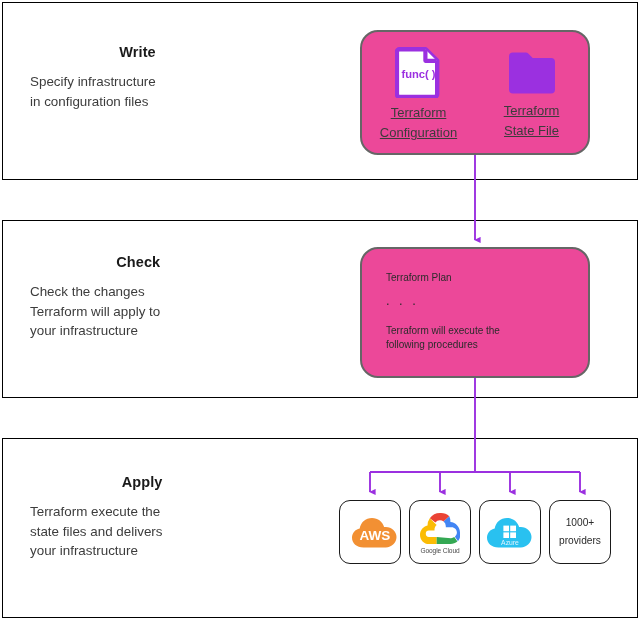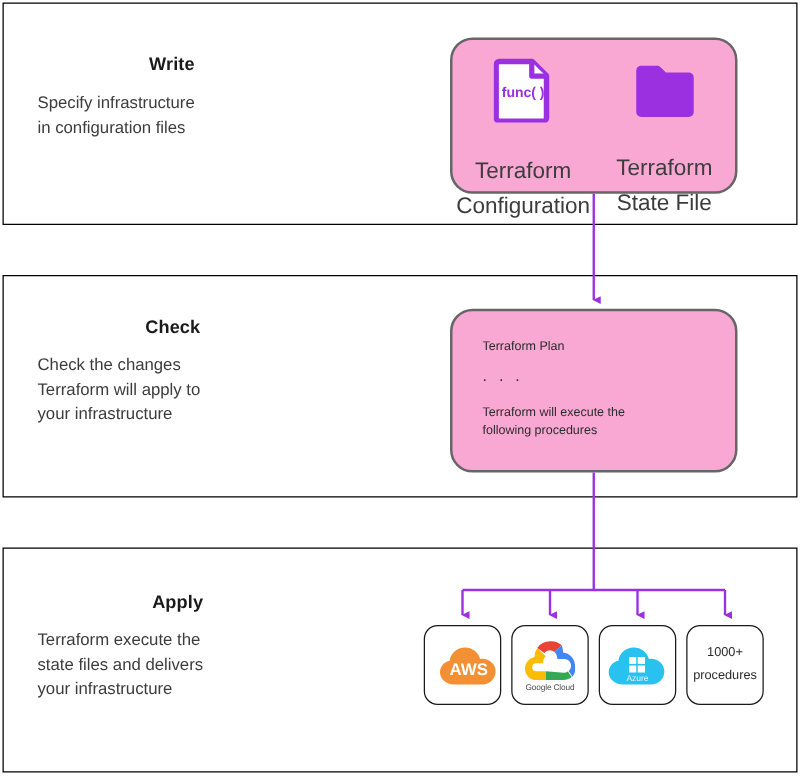--- a/index.html
+++ b/index.html
@@ -56,21 +56,21 @@
   }
   #text-write { top: 45px; }
   #text-plan  { top: 255px; }
   #text-apply { top: 475px; }
 
   
   .panel {
     position: absolute;
     border: 2px solid #666666;
     border-radius: 18px;
-    background: #f9a8d4;
+    background: #ec4899;
     box-sizing: border-box;
   }
   #panel-write { left: 360px; top: 30px;  width: 230px; height: 125px; }
   #panel-plan  { left: 360px; top: 247px; width: 230px; height: 131px; }
 
   
   .icon-row {
     position: absolute;
     left: 0; top: 0;
     width: 100%; height: 100%;
@@ -80,26 +80,27 @@
     padding-top: 14px;
     box-sizing: border-box;
   }
   .icon-cell {
     display: flex;
     flex-direction: column;
     align-items: center;
     width: 98px;
   }
   .icon-caption {
-    margin-top: 25px;
-    font-size: 18px;
+    margin-top: 5px;
+    font-size: 13px;
     color: #3c3c3c;
     text-align: center;
     line-height: 1.55;
     white-space: pre-line;
+    text-decoration: underline;
   }
 
   
   .file-icon { width: 47px; height: 52px; display: block; }
   
   .folder-icon { width: 52px; height: 46px; display: block; margin-top: 4px; }
 
   
   .plan-body {
     position: absolute;
@@ -247,21 +248,21 @@
         <rect x="25.2" y="12.6" width="5.8" height="5.6"></rect>
         <rect x="18.4" y="19.4" width="5.6" height="5.6"></rect>
         <rect x="25.2" y="19.4" width="5.8" height="5.6"></rect>
       </g>
       <text x="25" y="32.2" text-anchor="middle" font-family="'Liberation Sans', sans-serif" font-size="6.8" fill="#dff3fd">Azure</text>
     </svg>
   </div>
 
   <div class="provider" id="provider-other">
     <div class="other-text">1000+
-procedures</div>
+providers</div>
   </div>
 
   <svg id="connectors" viewBox="0 0 642 621">
     <defs>
       <marker id="arrowhead" markerWidth="7" markerHeight="7" refX="3.1" refY="5.6" orient="auto" markerUnits="userSpaceOnUse">
         <path d="M0 0 L6.2 0 L3.1 6.4 z" fill="#9B30E0"></path>
       </marker>
     </defs>
 
     <path d="M475 155 L475 240" stroke="#9B30E0" stroke-width="1.9" fill="none" marker-end="url(#arrowhead)"></path>

